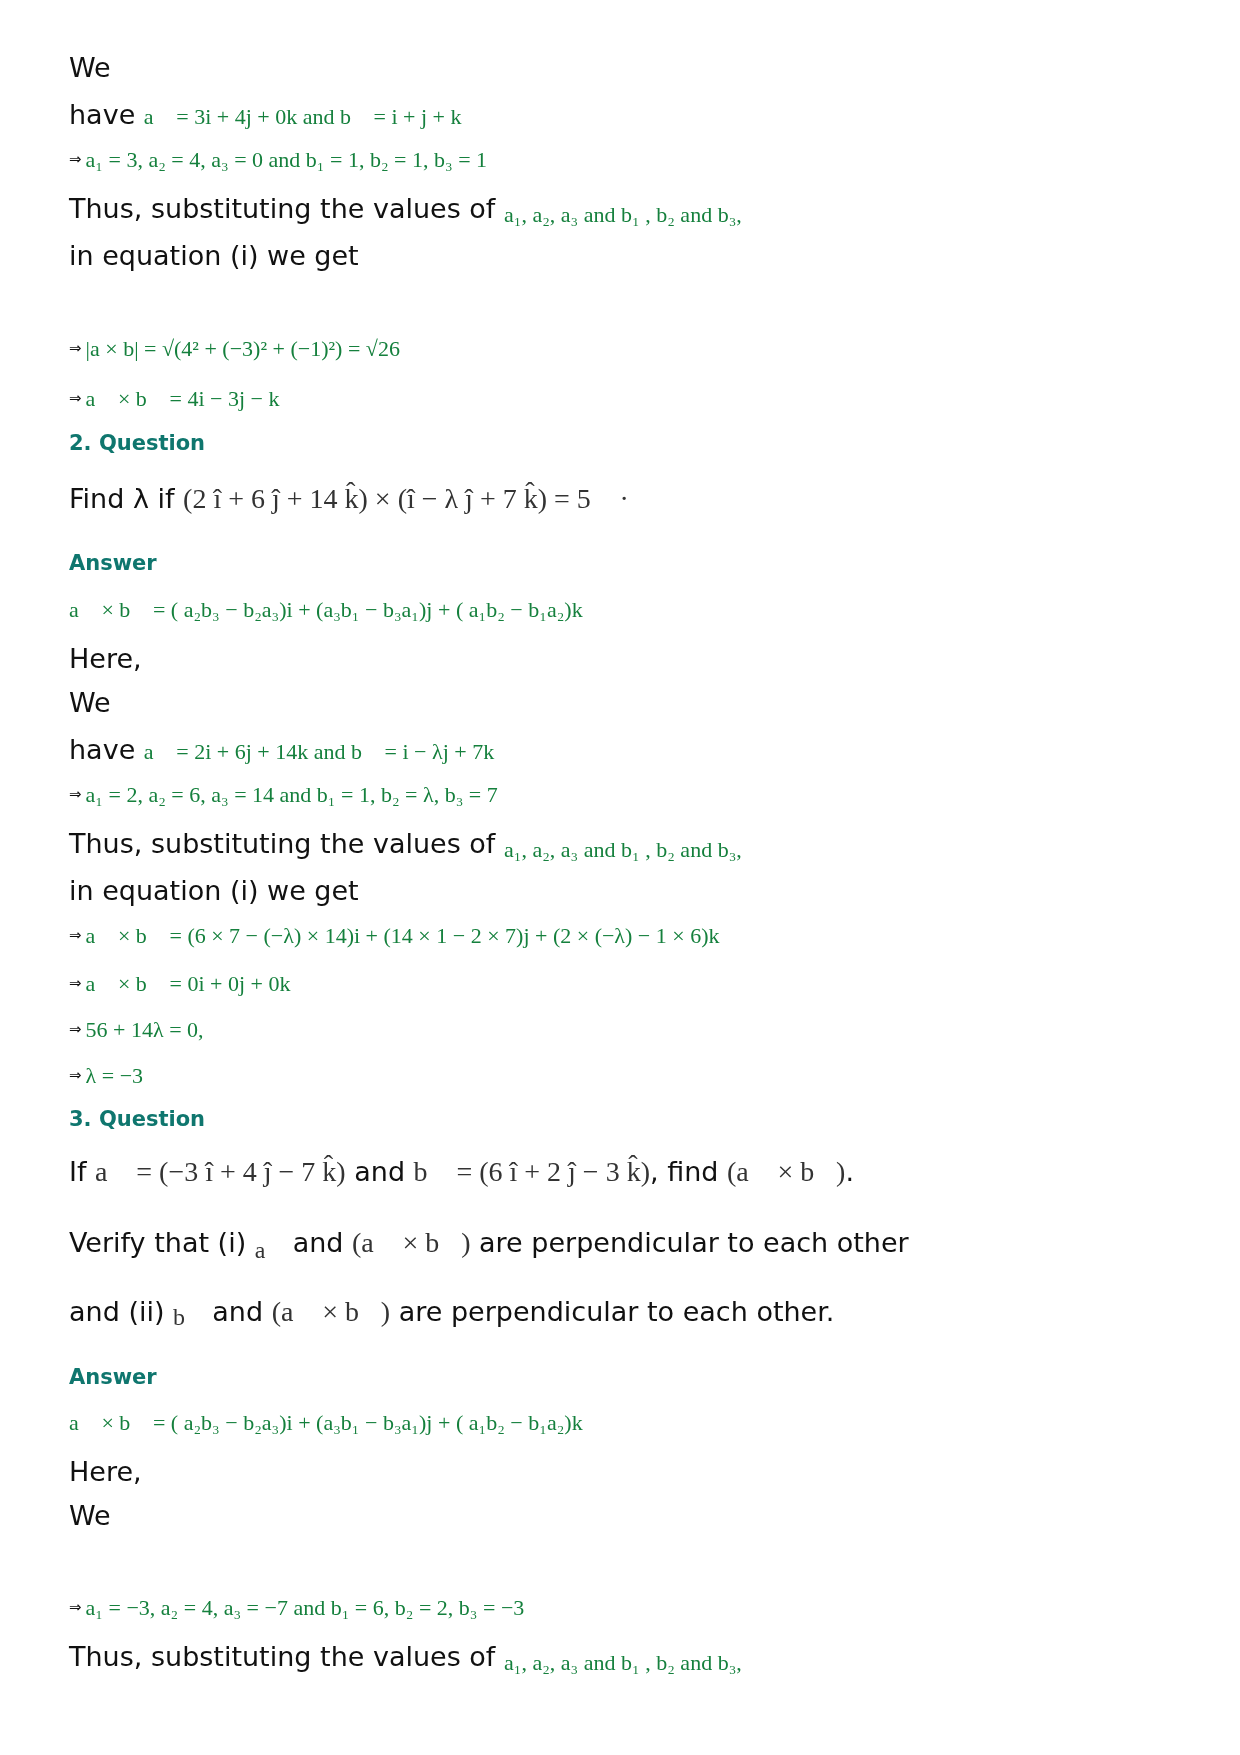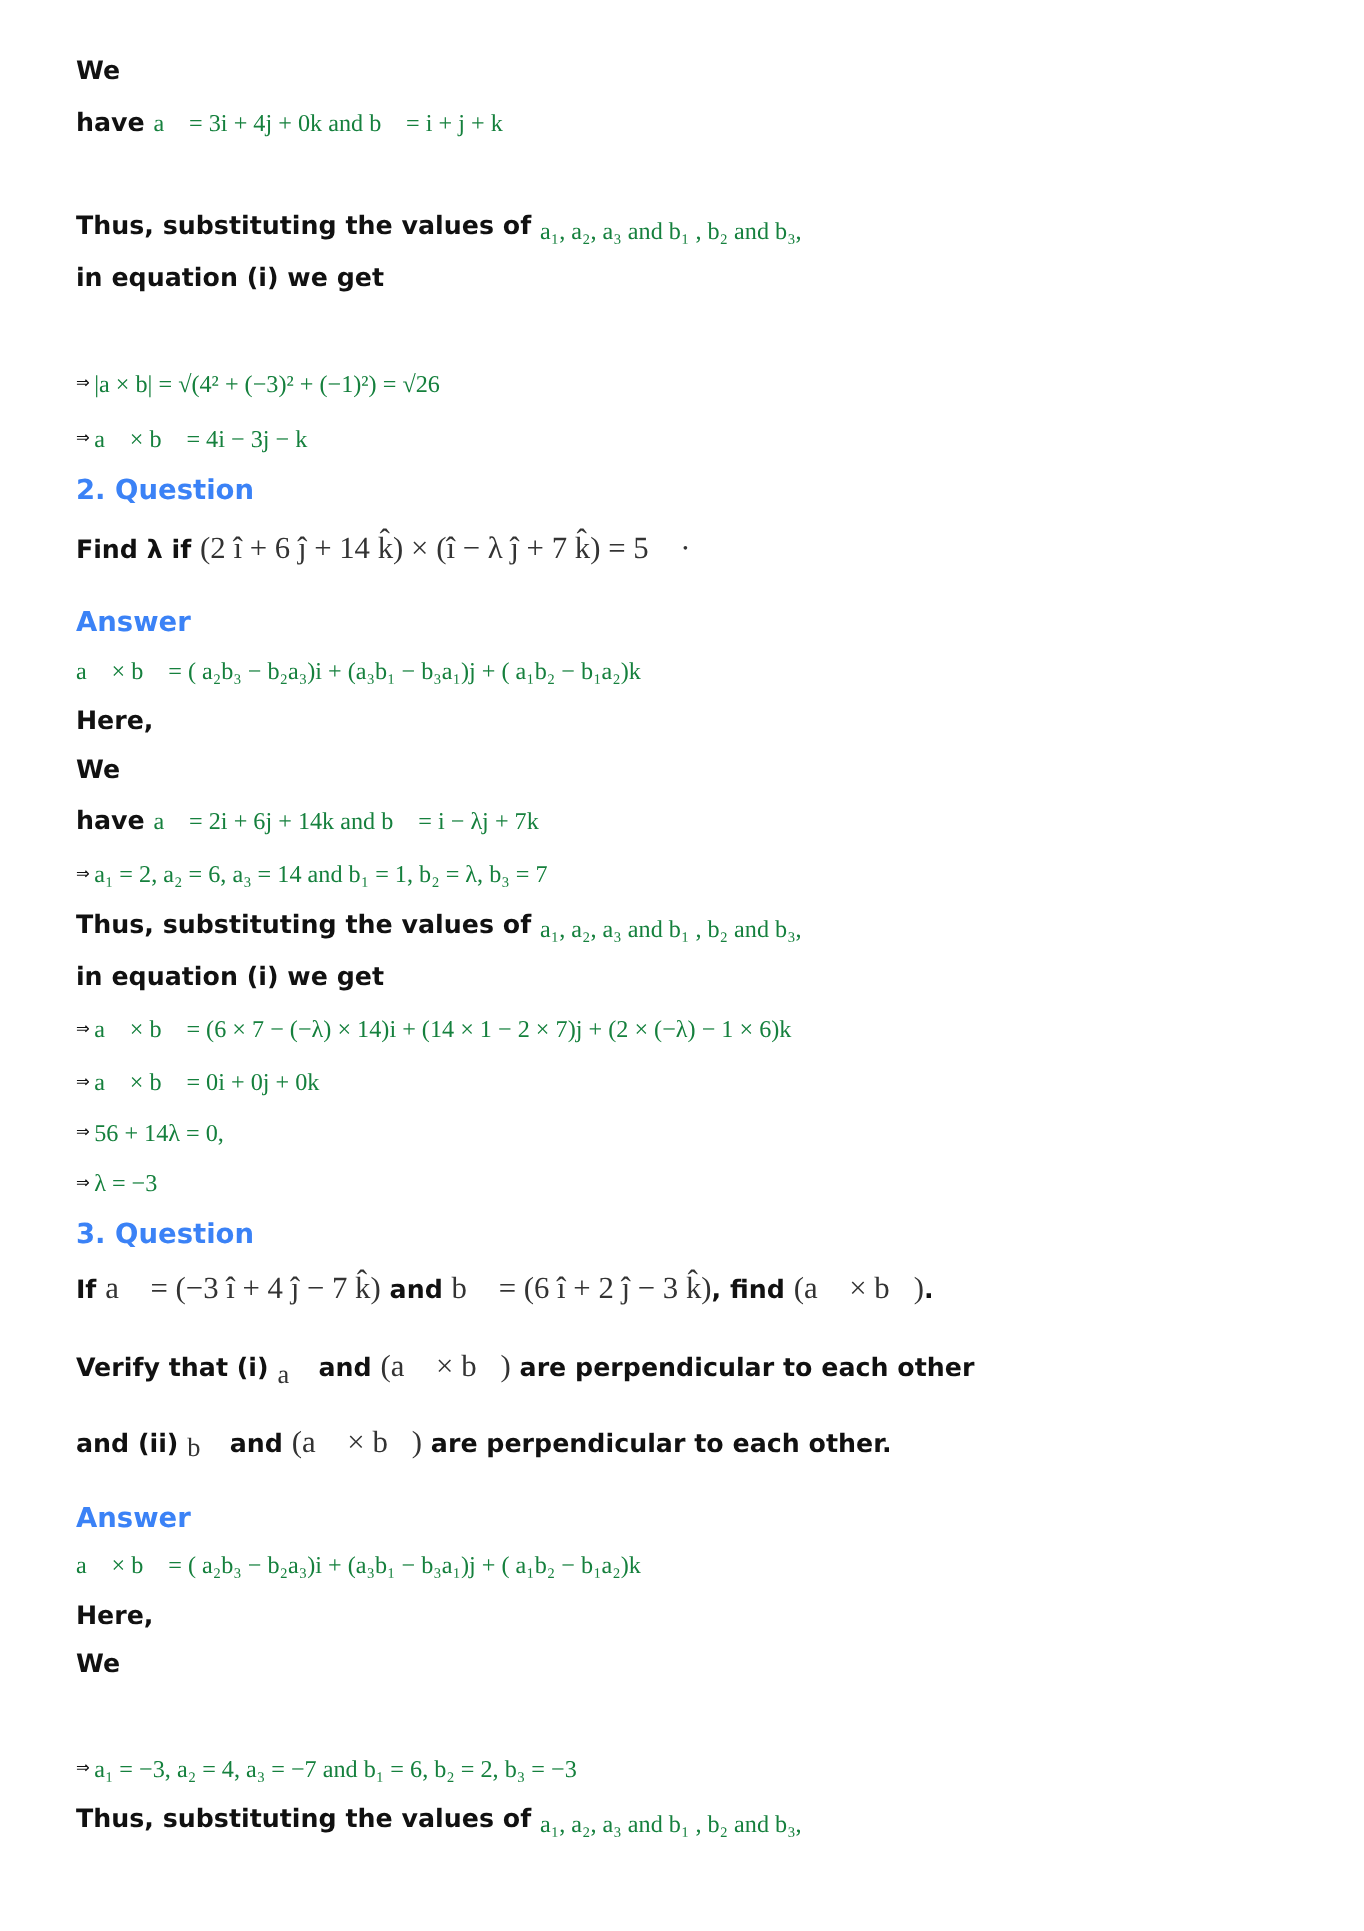--- a/index.html
+++ b/index.html
@@ -1,35 +1,38 @@
 <!DOCTYPE html>
 <html><head>
 <meta charset="utf-8">
 <style>
   html, body { margin: 0; padding: 0; background: #ffffff; }
   body { width: 1240px; height: 1755px; position: relative; overflow: hidden; color: #111; }
   .page { position: absolute; left: 0; top: 0; width: 1240px; height: 1755px; }
   .line { position: absolute; left: 69px; white-space: nowrap; }
-  .txt { font-family: "DejaVu Sans", sans-serif; font-size: 23px; color: #111; font-weight: bold; }
-  .bold { font-family: "DejaVu Sans", sans-serif; font-size: 25px; font-weight: bold; color: #3b82f6; }
+  .txt { font-family: "DejaVu Sans", sans-serif; font-size: 27px; color: #111; }
+  .bold { font-family: "DejaVu Sans", sans-serif; font-size: 21px; font-weight: bold; color: #0f766e; }
   .math { font-family: "Liberation Serif", "DejaVu Serif", serif; font-size: 22px; color: #15803d; }
   .math-lg { font-family: "Liberation Serif", "DejaVu Serif", serif; font-size: 28px; color: #333; }
   .arrow { font-family: "DejaVu Sans", sans-serif; font-size: 15px; color: #111; margin-right: 4px; position: relative; top: -3px; }
 </style>
 </head>
 <body>
 
 <div class="page">
 
   <div class="line txt" style="top:52px">We</div>
 
   <div class="line" style="top:99px">
     <span class="txt">have </span><span class="math">a⃗ = 3i + 4j + 0k and b⃗ = i + j + k</span>
   </div>
 
+  <div class="line" style="top:147px">
+    <span class="arrow">⇒</span><span class="math">a₁ = 3, a₂ = 4, a₃ = 0 and b₁ = 1, b₂ = 1, b₃ = 1</span>
+  </div>
 
   <div class="line" style="top:193px">
     <span class="txt">Thus, substituting the values of </span><span class="math" style="position:relative;top:4px">a₁, a₂, a₃ and b₁ , b₂ and b₃,</span>
   </div>
 
   <div class="line txt" style="top:240px">in equation (i) we get</div>
 
 
   <div class="line" style="top:336px">
     <span class="arrow">⇒</span><span class="math">|a × b| = √(4² + (−3)² + (−1)²) = √26</span>

